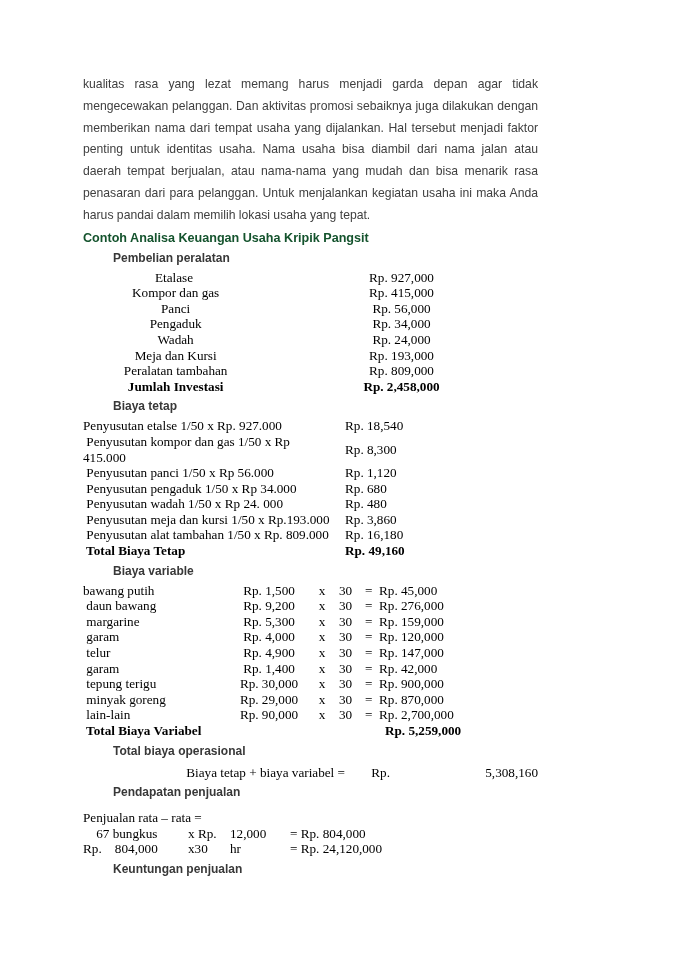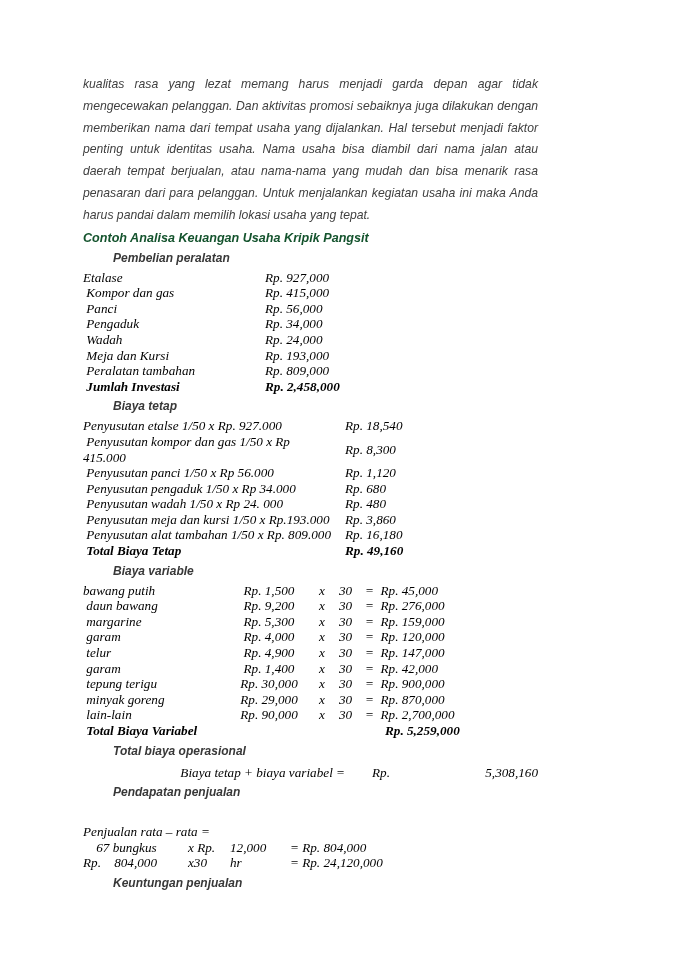--- a/index.html
+++ b/index.html
@@ -3,21 +3,20 @@
 <meta charset="utf-8">
 <style>
   * { margin:0; padding:0; box-sizing:border-box; }
   html,body { background:#ffffff; }
   .page {
     position:relative;
     width:621px; height:960px;
     background:#fff;
     padding:74px 83px 0 83px;
     overflow:hidden;
-    font-style:italic;
   }
   .intro {
     font-family:"Liberation Sans", sans-serif;
     font-size:12.2px; line-height:21.8px;
     color:#404040;
     text-align:justify;
   }
   .doc-title {
     font-family:"Liberation Sans", sans-serif;
     font-weight:bold; font-size:12.6px; line-height:16px;
@@ -29,25 +28,25 @@
     color:#383838; margin-top:5px;margin-left:30px;
   }
   .tbl {
     display:grid;
     margin:4px 0 5px;
     font-family:"Liberation Serif", serif;
     font-size:13.2px; line-height:15.6px;
     color:#000;
   }
   .cell { white-space:pre; }
-  .tbl-pembelian { grid-template-columns:182px 1fr; }
+  .tbl-pembelian { grid-template-columns:182px 1fr;text-align:center; }
   .tbl-tetap { grid-template-columns:262px 1fr; align-items:center; }
   .tbl-var { grid-template-columns:150px 72px 34px 26px 1fr; }
   .tbl-oper { grid-template-columns:262px 45px 1fr; margin-top:6px;text-align:right; }
-  .tbl-pend { grid-template-columns:105px 42px 60px 1fr; margin-top:24px; }
+  .tbl-pend { grid-template-columns:105px 42px 60px 1fr; margin-top:10px; }
   .price { text-align:center; }
   .times { text-align:center; }
   .b { font-weight:bold; }
   .span4 { grid-column:1 / span 4; }
   .spanAll { grid-column:1 / -1; }
   .pad-total { padding-left:20px; }
 </style>
 </head>
 <body>
 

